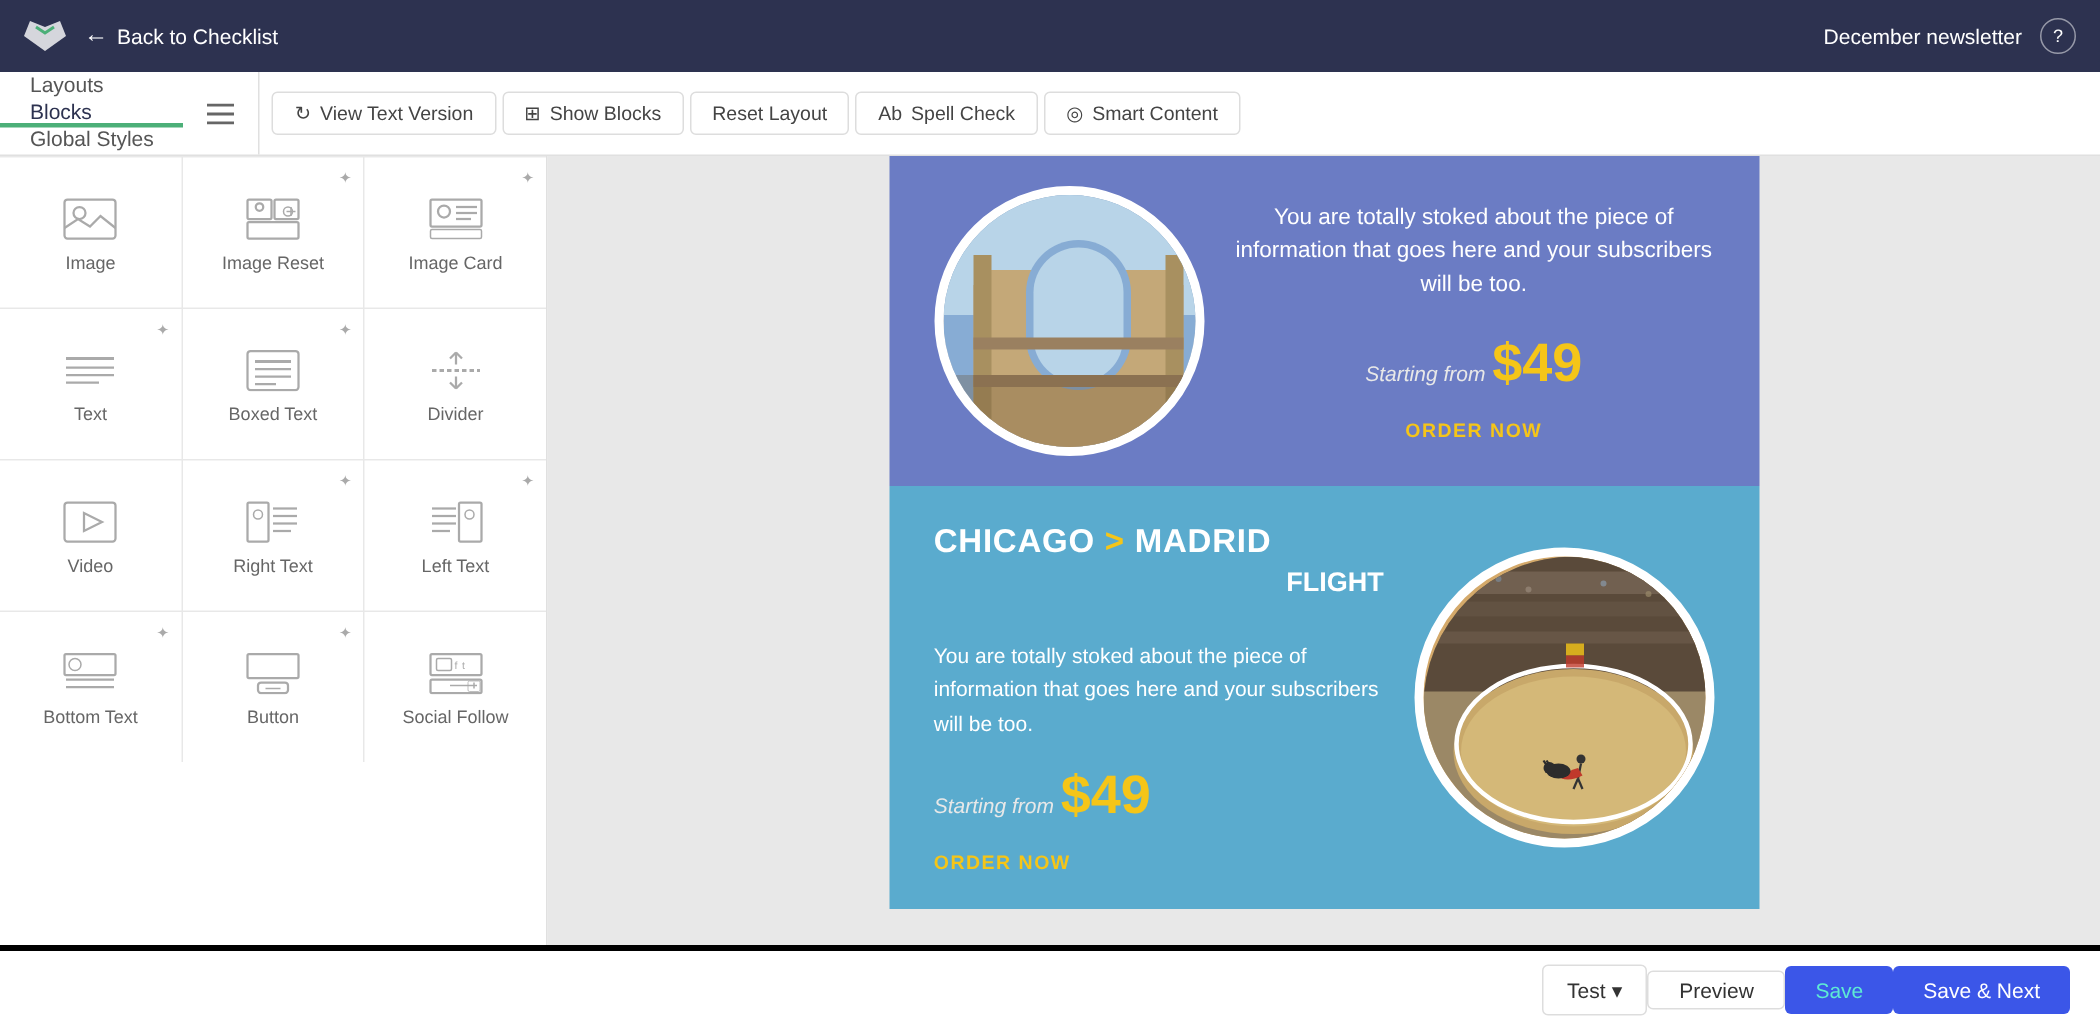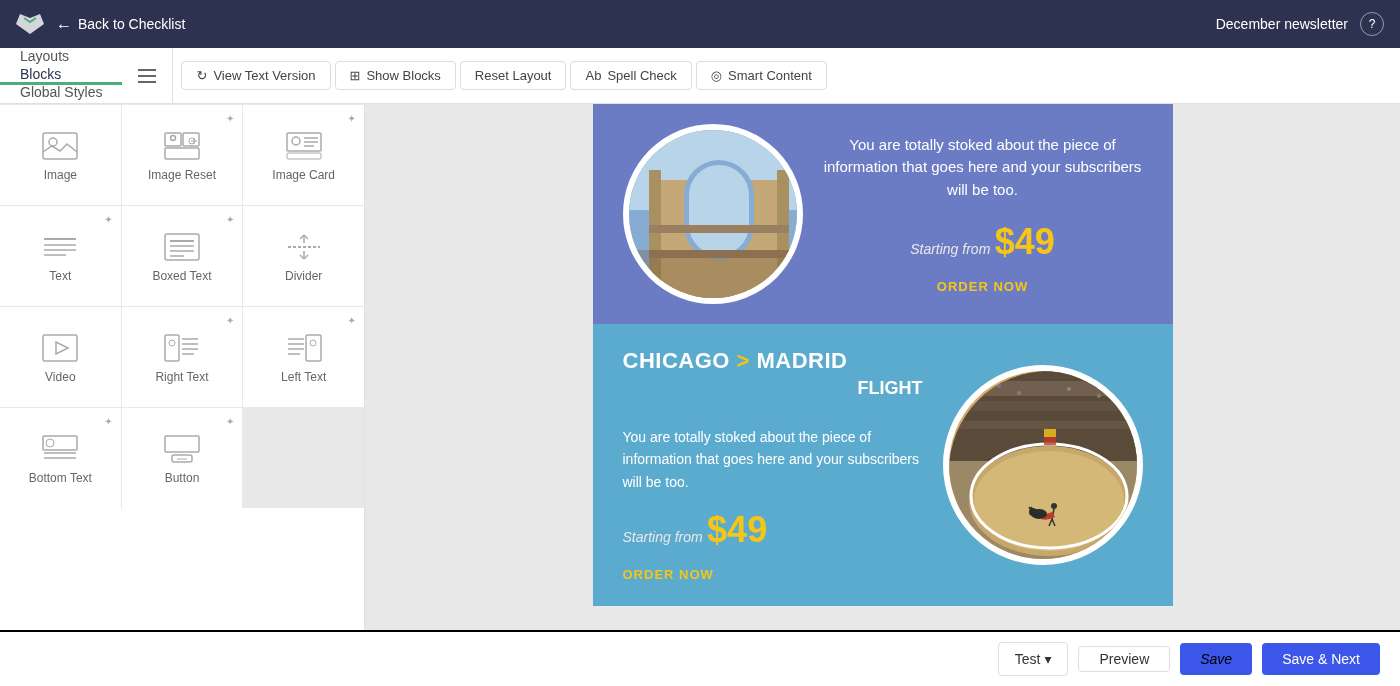--- a/index.html
+++ b/index.html
@@ -127,36 +127,36 @@
 
     .bullfight-circle {
       width: 200px; height: 200px; border-radius: 50%;
       border: 6px solid white;
       overflow: hidden; flex-shrink: 0;
       background: #d4a96a;
     }
 
     
     .bottom-bar {
-      background: white; border-top: 2px solid #000000;
+      background: white; border-top: 4px solid #000000;
       height: 56px; display: flex; align-items: center;
-      justify-content: flex-end; padding: 0 20px; gap: 10px; flex-shrink: 0;
+      justify-content: flex-end; padding: 0 20px; flex-shrink: 0;
     }
     .btn-test {
       border: 1px solid #ddd; background: white; padding: 8px 16px;
       border-radius: 4px; font-size: 14px; cursor: pointer; color: #333;
       display: flex; align-items: center; gap: 4px;
     }
     .btn-preview {
       border: 1px solid #ddd; background: white; padding: 4px 20px;
       border-radius: 4px; font-size: 14px; cursor: pointer; color: #333;
     }
     .btn-save {
-      background: #3b56e8; color: #000000; padding: 8px 20px;
-      border: none; border-radius: 4px; font-size: 14px; cursor: pointer; font-style: italic;
+      background: #3b56e8; color: #5eead4; padding: 8px 20px;
+      border: none; border-radius: 4px; font-size: 14px; cursor: pointer;
     }
     .btn-save-next {
       background: #3b56e8; color: white; padding: 8px 20px;
       border: none; border-radius: 4px; font-size: 14px; cursor: pointer;
     }
   </style>
 </head>
 <body>
 
 <div class="top-bar">
@@ -337,20 +337,34 @@
       <div class="block-item">
         <span class="sparkle">✦</span>
         <svg class="block-svg" viewBox="0 0 36 28" fill="none">
           <rect x="1" y="1" width="34" height="16" rx="1" stroke="#aaa" stroke-width="1.5" fill="none"></rect>
           <rect x="8" y="20" width="20" height="7" rx="2" stroke="#aaa" stroke-width="1.5" fill="none"></rect>
           <line x1="13" y1="24" x2="23" y2="24" stroke="#aaa" stroke-width="1"></line>
         </svg>
         <span class="block-label">Button</span>
       </div>
 
+      <div class="block-item">
+        <svg class="block-svg" viewBox="0 0 36 28" fill="none">
+          <rect x="1" y="1" width="34" height="14" rx="1" stroke="#aaa" stroke-width="1.5" fill="none"></rect>
+          <rect x="5" y="4" width="10" height="8" rx="1" stroke="#aaa" stroke-width="1" fill="none"></rect>
+          <text x="17" y="11" font-size="7" fill="#aaa">f</text>
+          <text x="22" y="11" font-size="7" fill="#aaa">t</text>
+          <rect x="1" y="18" width="34" height="9" rx="1" stroke="#aaa" stroke-width="1.5" fill="none"></rect>
+          <line x1="14" y1="22" x2="28" y2="22" stroke="#aaa" stroke-width="1"></line>
+          <rect x="26" y="19" width="8" height="7" rx="1" stroke="#aaa" stroke-width="0.5" fill="none"></rect>
+          <line x1="28" y1="22" x2="32" y2="22" stroke="#aaa" stroke-width="1"></line>
+          <line x1="30" y1="20" x2="30" y2="24" stroke="#aaa" stroke-width="1"></line>
+        </svg>
+        <span class="block-label">Social Follow</span>
+      </div>
 
     </div>
   </div>
 
   <div class="canvas">
     <div class="email-content">
 
       <div class="email-block-1">
         <div class="circle-img">
           <svg viewBox="0 0 180 180" width="180" height="180">

